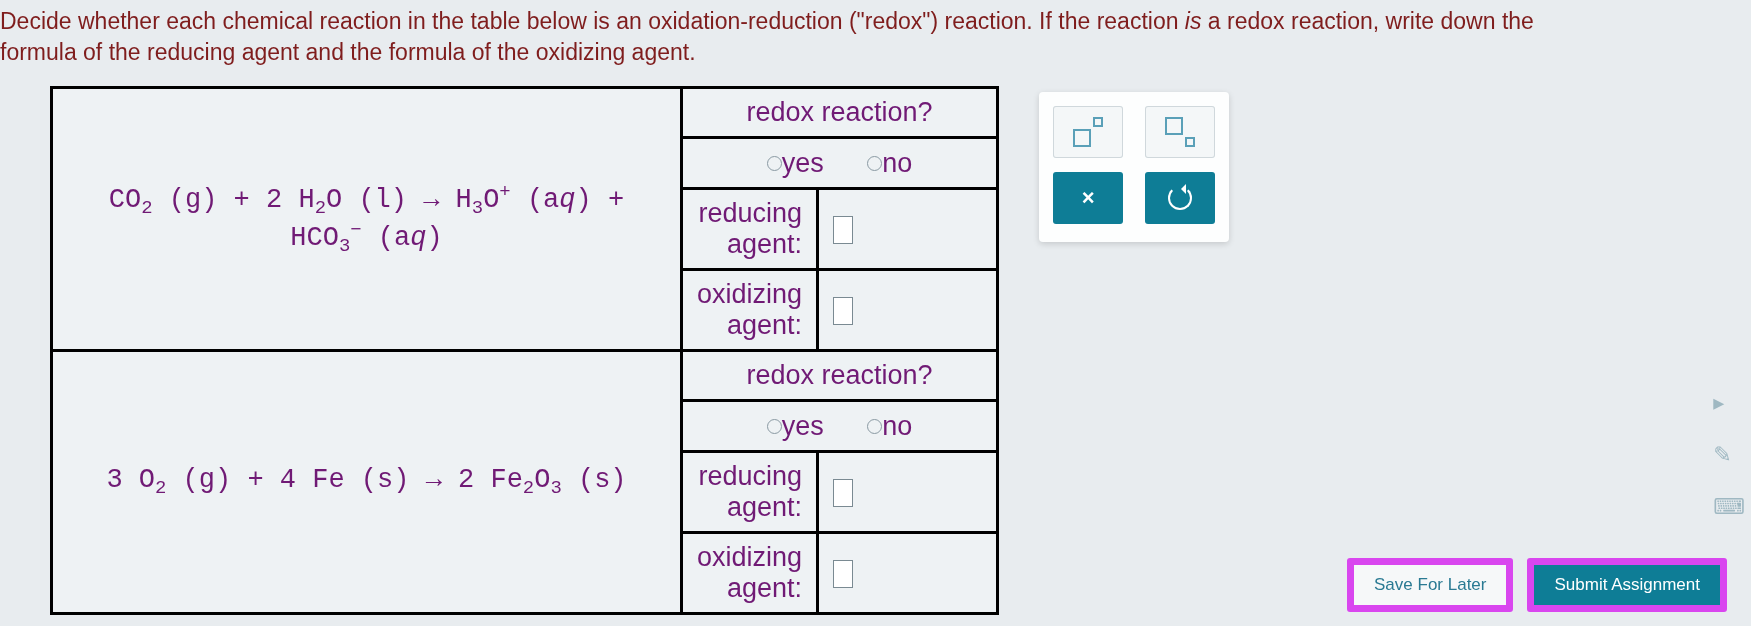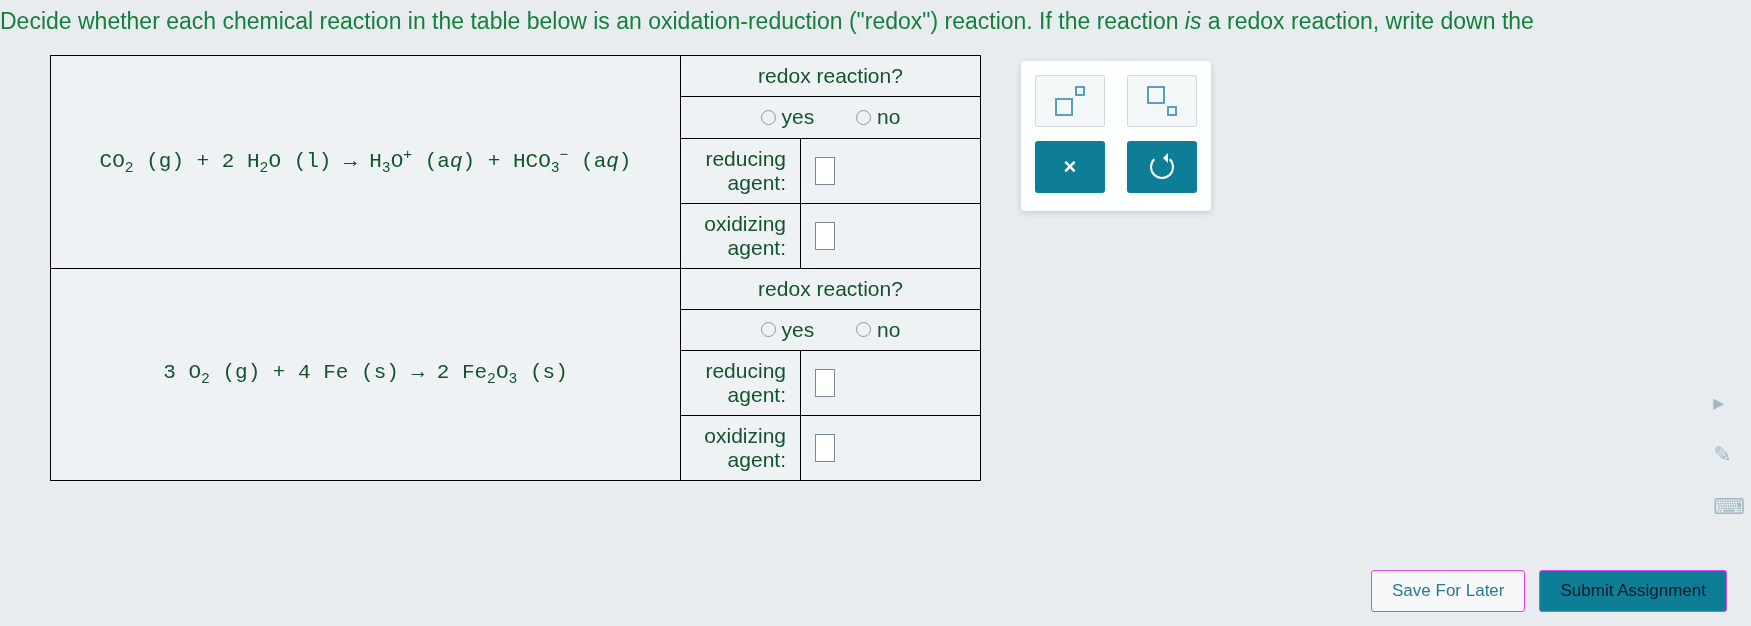--- a/index.html
+++ b/index.html
@@ -11,60 +11,59 @@
     color: #3a4a52;
     width: 1751px;
     height: 626px;
     overflow: hidden;
     position: relative;
   }
   .instructions {
     padding: 6px 10px 18px 0;
     font-size: 23px;
     line-height: 1.35;
-    color: #15803d;
+    color: #7f1d1d;
   }
   .instructions .italic { font-style: italic; }
 
   .content-area {
     display: flex;
     align-items: flex-start;
     gap: 40px;
     padding: 0 0 0 50px;
   }
 
   
   .qtable {
     border-collapse: collapse;
     background: #eef2f4;
   }
   .qtable td, .qtable th {
-    border: 1px solid #000000;
+    border: 3px solid #000000;
     padding: 8px 14px;
-    font-size: 21px;
-    color: #14532d;
+    font-size: 27px;
+    color: #701a75;
   }
   .eq-cell {
     width: 630px;
     text-align: center;
     font-family: Liberation Mono, monospace;
     font-size: 28px;
     vertical-align: middle;
   }
   .redox-hdr {
     text-align: center;
     font-size: 21px;
   }
   .yn-cell {
     text-align: center;
   }
   .yn-cell .opt {
     display: inline-flex;
     align-items: center;
-    gap: 6px;
     margin: 0 18px;
     cursor: pointer;
   }
   .yn-cell .radio {
     width: 15px; height: 15px;
     border: 1.5px solid #8a9aa3;
     border-radius: 50%;
     display: inline-block;
   }
   .agent-row td.label {
@@ -157,29 +156,29 @@
     right: 24px;
     bottom: 14px;
     display: flex;
     gap: 14px;
   }
   .footer .btn {
     padding: 10px 20px;
     font-size: 17px;
     border-radius: 3px;
     cursor: pointer;
-    border: 1px solid #d946ef;
+    border: 7px solid #d946ef;
   }
   .btn-save {
     background: #f6f8f9;
     color: #2a7a93;
   }
   .btn-submit {
     background: #0e7d96;
-    color: #0f172a;
+    color: #ffffff;
     border: 1px solid #0e7d96;
   }
 
   
   .side-icons {
     position: absolute;
     right: 6px;
     top: 390px;
     display: flex;
     flex-direction: column;
@@ -189,20 +188,21 @@
   }
 
   sub { font-size: 0.7em; }
   sup { font-size: 0.7em; }
 </style>
 </head>
 <body>
 
 <div class="instructions">
   <span>Decide whether each chemical reaction in the table below is an oxidation-reduction ("redox") reaction. If the reaction </span><span class="italic">is</span><span> a redox reaction, write down the</span><br>
+  <span>formula of the reducing agent and the formula of the oxidizing agent.</span>
 </div>
 
 <div class="content-area">
 
   <table class="qtable">
 
     <tbody>
         <tr>
       <td class="eq-cell" rowspan="4">
         CO<sub>2</sub> (g) + 2 H<sub>2</sub>O (l) → H<sub>3</sub>O<sup>+</sup> (a<em>q</em>) + HCO<sub>3</sub><sup>−</sup> (a<em>q</em>)

